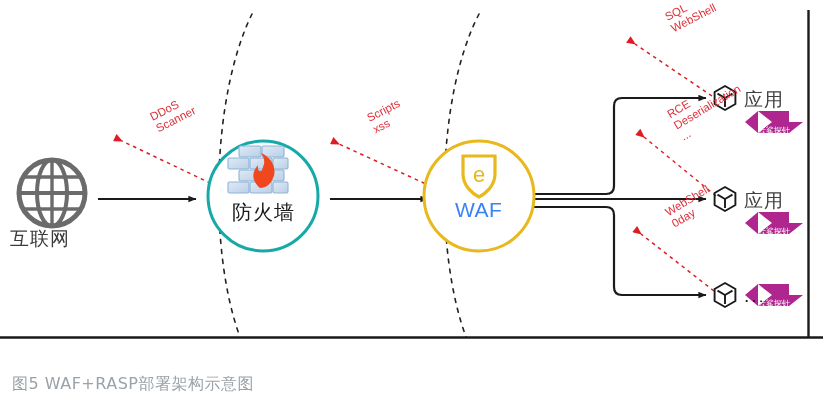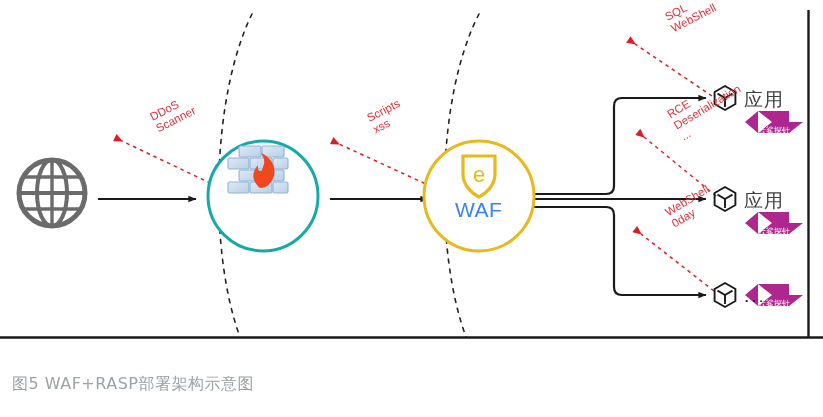--- a/index.html
+++ b/index.html
@@ -139,21 +139,23 @@
     <g fill="#b0268f">
       <path d="M758,111 L772,122 L803,122 L789,111 Z M758,133 L772,122 L803,122 L789,133 Z
                M758,111 L745,122 L758,133 Z M789,111 L803,122 L789,133 Z"></path>
       <path d="M758,212 L772,223 L803,223 L789,212 Z M758,234 L772,223 L803,223 L789,234 Z
                M758,212 L745,223 L758,234 Z M789,212 L803,223 L789,234 Z"></path>
       <path d="M758,284 L772,295 L803,295 L789,284 Z M758,306 L772,295 L803,295 L789,306 Z
                M758,284 L745,295 L758,306 Z M789,284 L803,295 L789,306 Z"></path>
     </g>
   </svg>
 
+  <div class="lbl internet-label" style="left:10px;top:226px;">互联网</div>
 
+  <div class="lbl fw-label" style="left:232px;top:199px;">防火墙</div>
 
   <div class="lbl waf-label" style="left:455px;top:198px;">WAF</div>
 
   <div class="lbl app-label" style="left:744px;top:87px;">应用</div>
   <div class="lbl app-label" style="left:744px;top:188px;">应用</div>
   <div class="lbl dots-label" style="left:744px;top:285px;">...</div>
 
   <div class="badge-txt" style="left:743px;top:111px;">云鲨探针</div>
   <div class="badge-txt" style="left:743px;top:212px;">云鲨探针</div>
   <div class="badge-txt" style="left:743px;top:284px;">云鲨探针</div>

